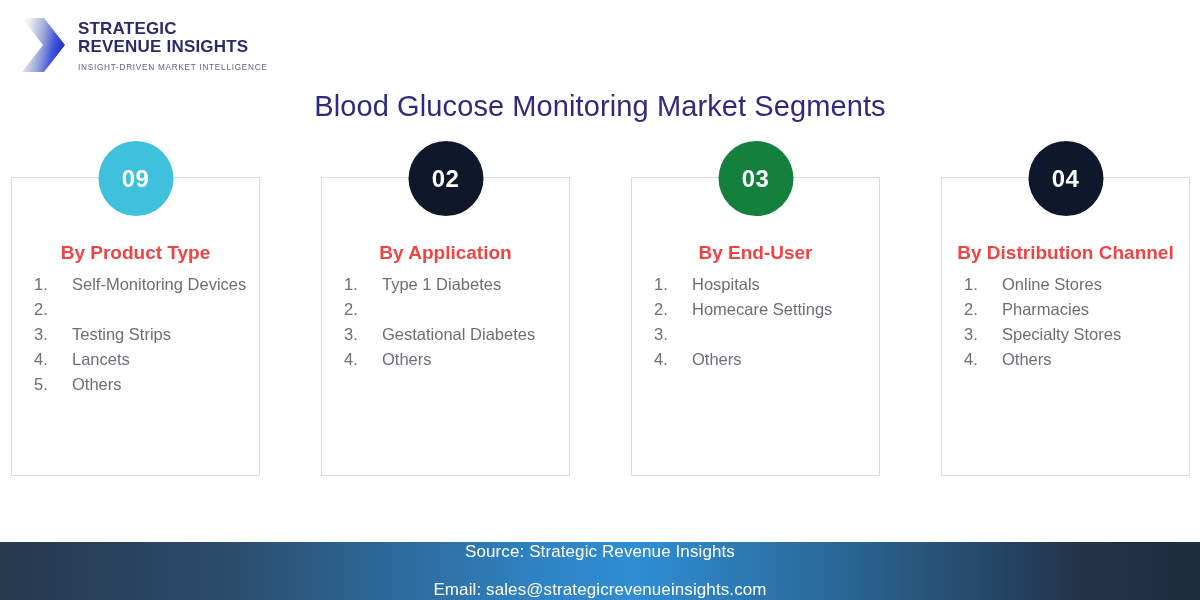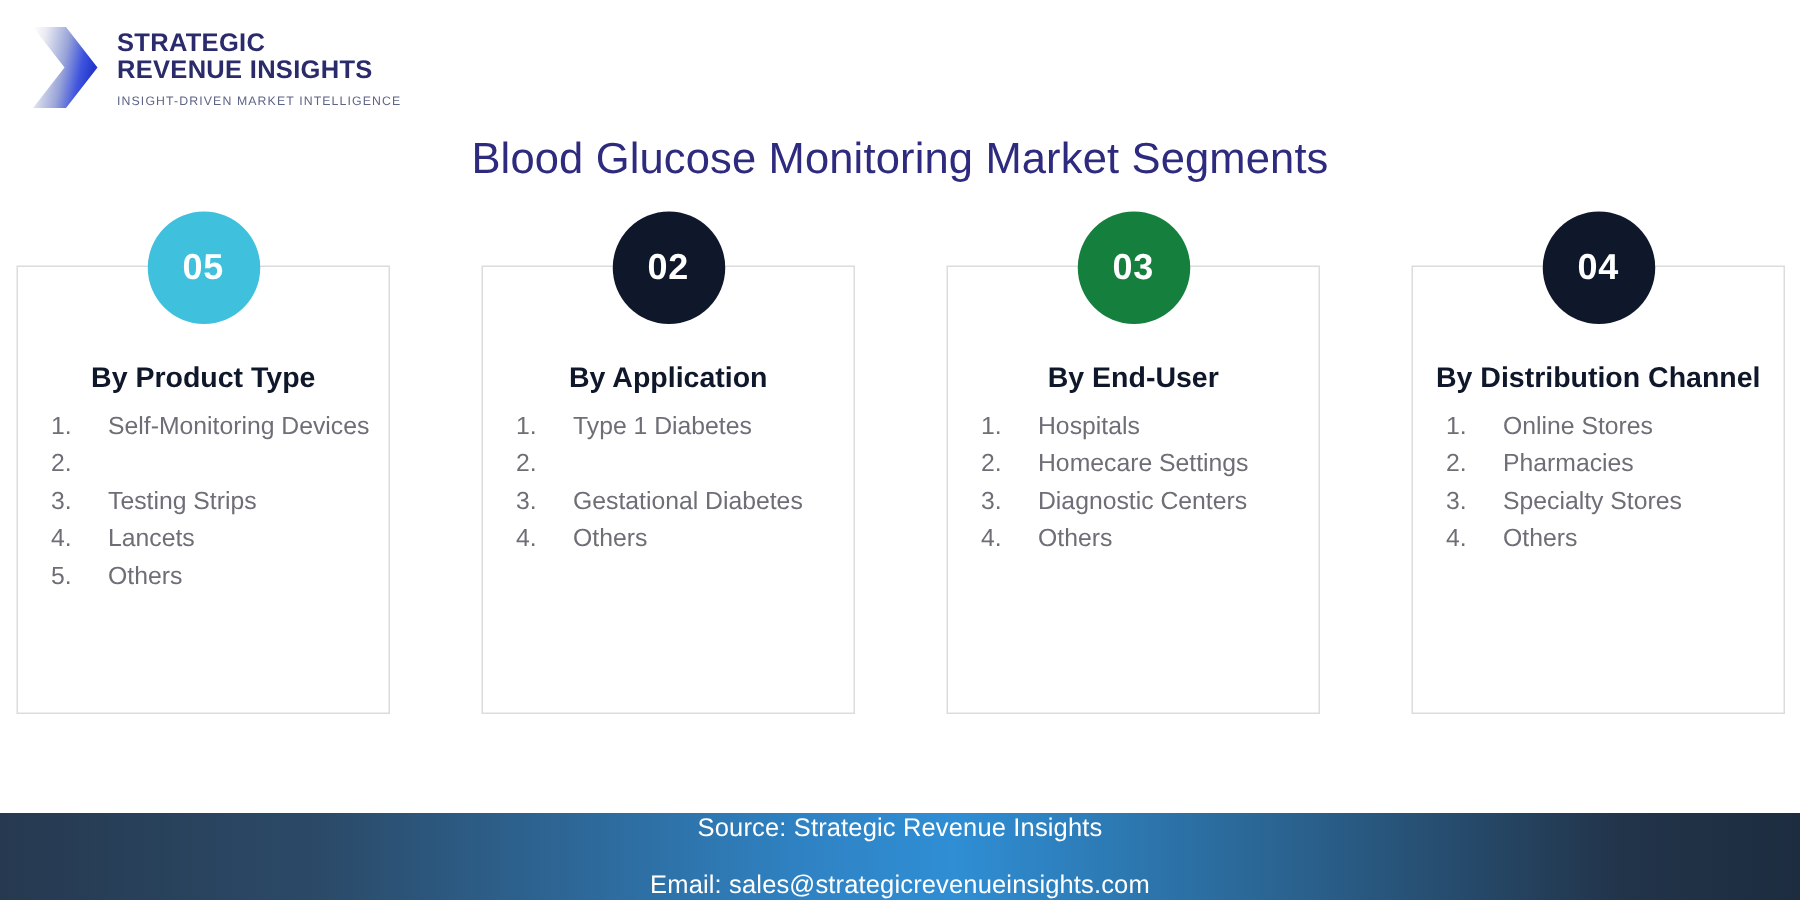--- a/index.html
+++ b/index.html
@@ -112,21 +112,21 @@
     color: #ffffff;
     font-size: 24px;
     font-weight: bold;
     letter-spacing: 0.5px;
   }
 
   .card-heading {
     text-align: center;
     font-size: 19px;
     font-weight: bold;
-    color: #0f172a;
+    color: #ef4444;
     line-height: 26px;
     margin-bottom: 6px;
     padding: 0 4px;
   }
 
   .card-list {
     list-style: none;
     padding-left: 12px;
   }
 
@@ -201,21 +201,21 @@
       <div class="logo-line2">REVENUE INSIGHTS</div>
       <div class="logo-tagline">INSIGHT-DRIVEN MARKET INTELLIGENCE</div>
     </div>
   </div>
 
   <div class="page-title">Blood Glucose Monitoring Market Segments</div>
 
   <div class="card-row">
 
     <div class="card">
-      <div class="card-badge" style="background-color: rgb(63, 192, 220);">05</div>
+      <div class="card-badge" style="background-color: rgb(63, 192, 220);">09</div>
       <div class="card-heading">By Product Type</div>
       <ul class="card-list">
         <li>
             <span class="li-num">1.</span>
             <span class="li-text">Self-Monitoring Devices</span>
           </li>
         <li>
             <span class="li-num">2.</span>
           </li>
         <li>
@@ -262,21 +262,20 @@
         <li>
             <span class="li-num">1.</span>
             <span class="li-text">Hospitals</span>
           </li>
         <li>
             <span class="li-num">2.</span>
             <span class="li-text">Homecare Settings</span>
           </li>
         <li>
             <span class="li-num">3.</span>
-            <span class="li-text">Diagnostic Centers</span>
           </li>
         <li>
             <span class="li-num">4.</span>
             <span class="li-text">Others</span>
           </li>
       </ul>
     </div>
 
     <div class="card">
       <div class="card-badge" style="background-color: #0f172a;">04</div>

